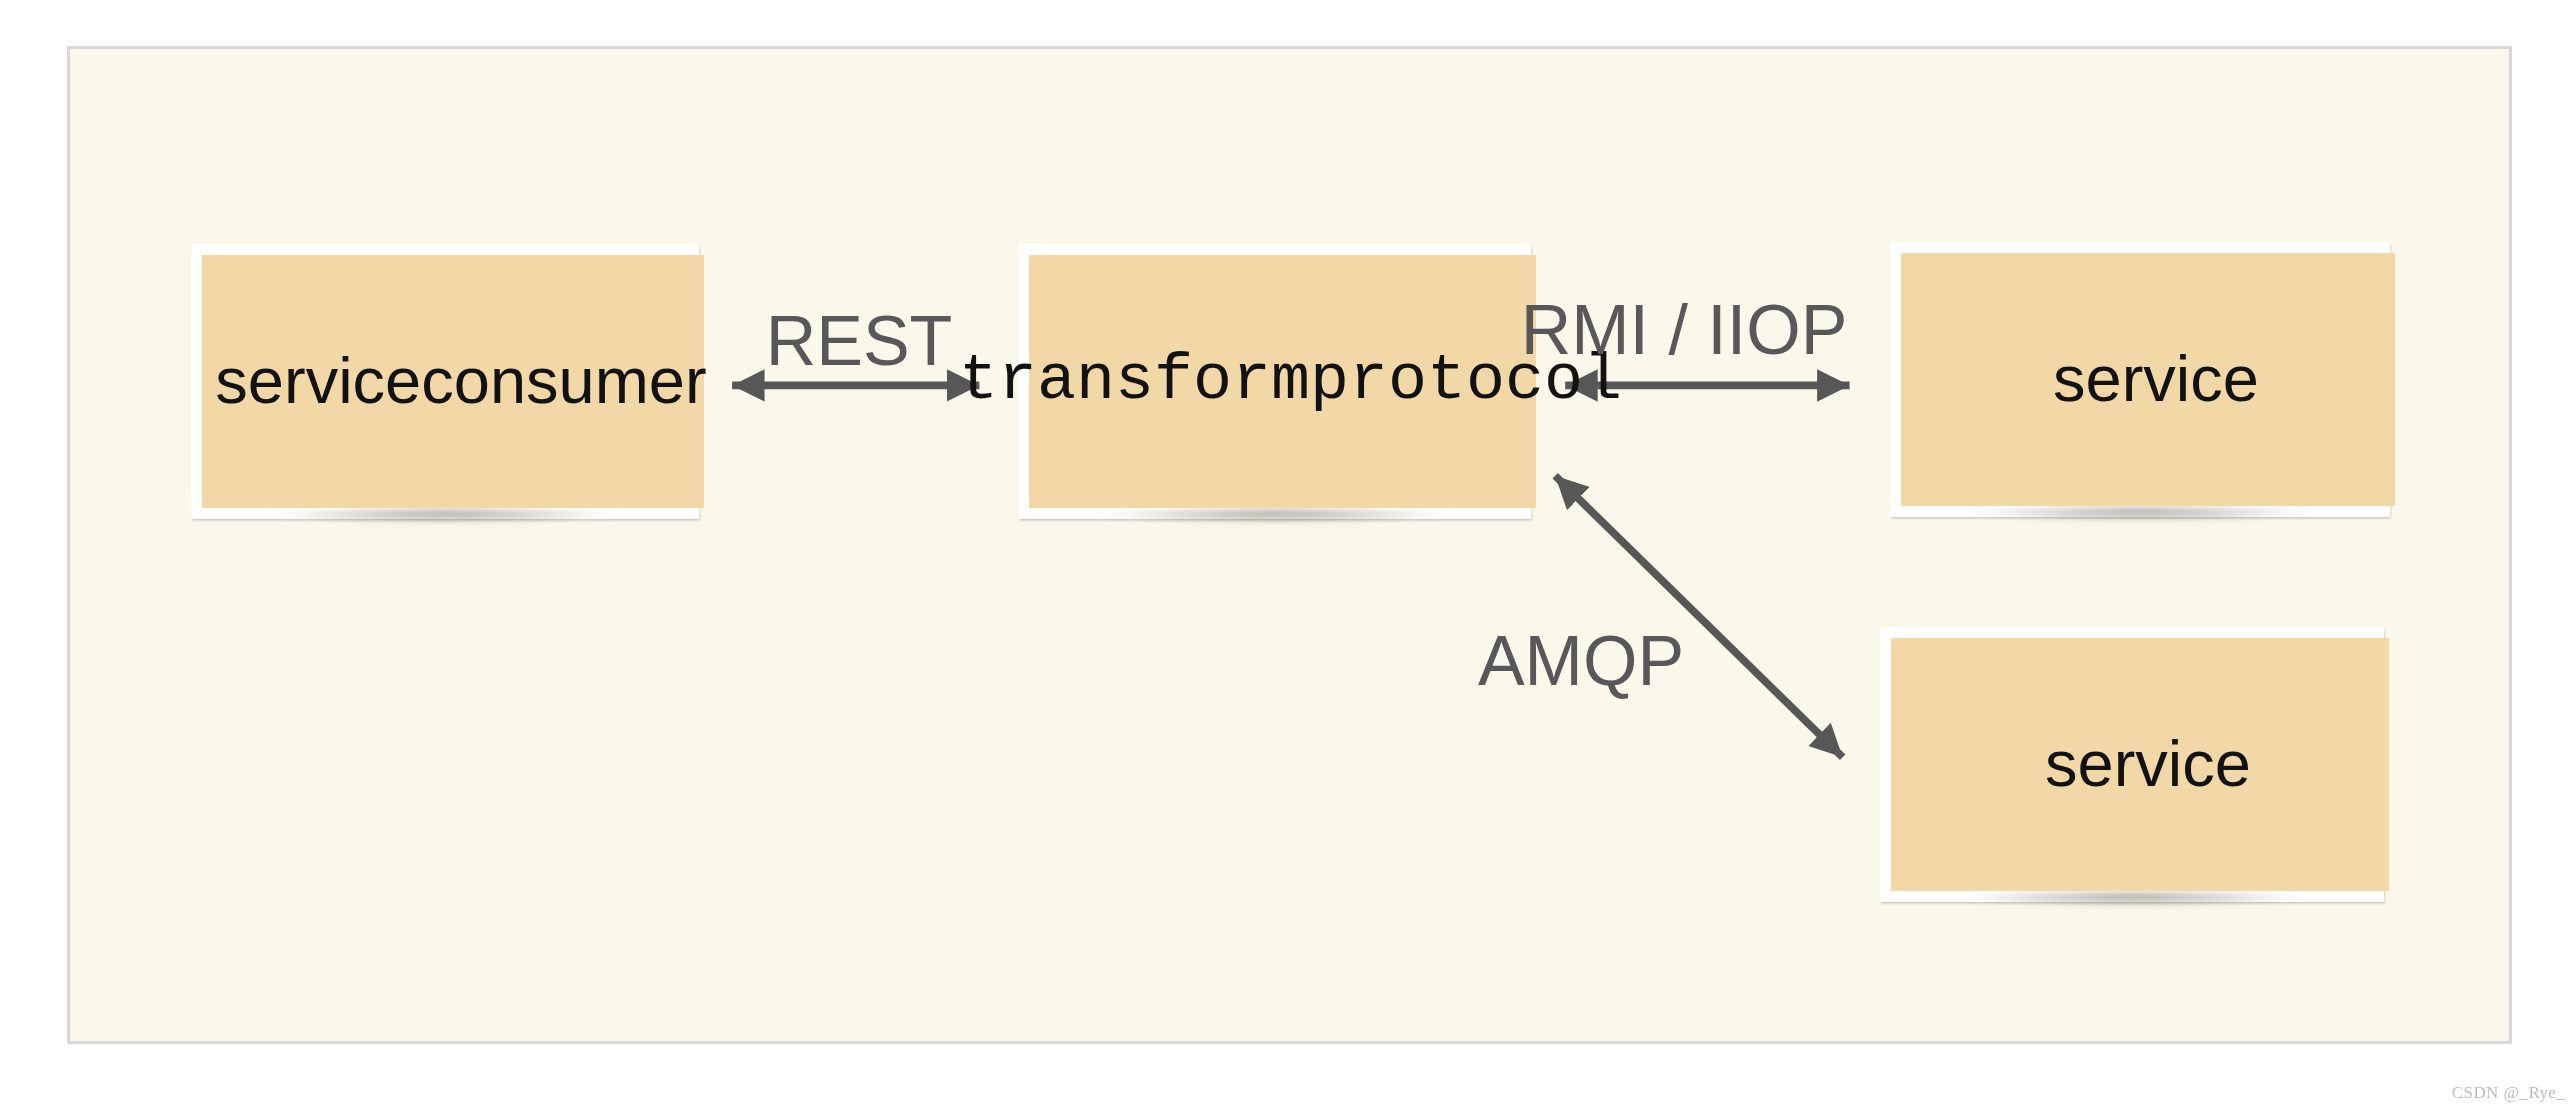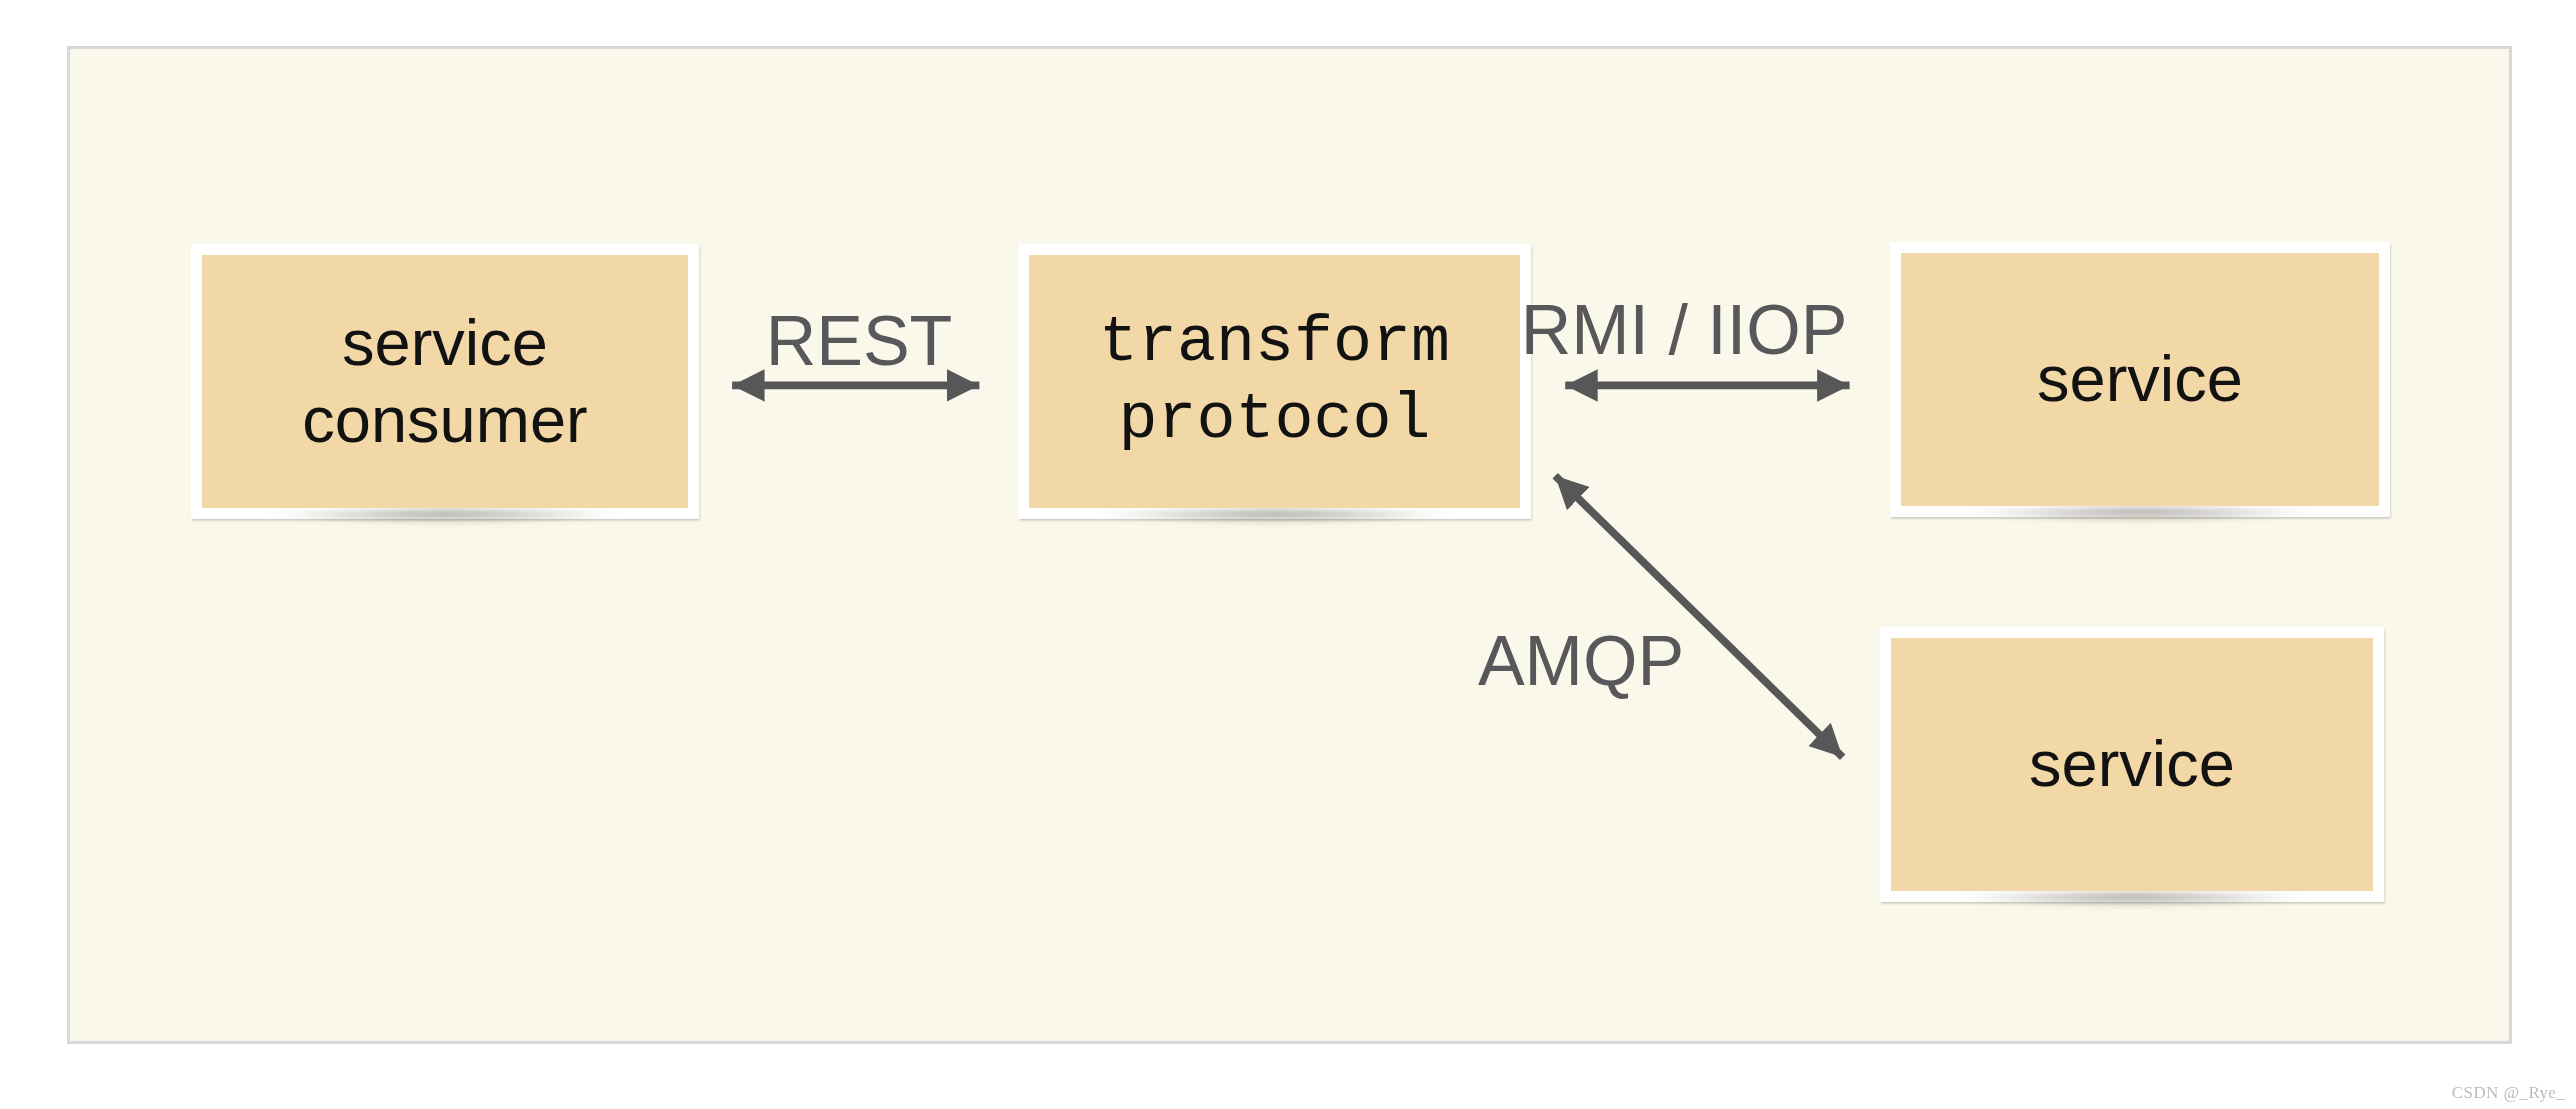--- a/index.html
+++ b/index.html
@@ -32,24 +32,25 @@
     height:20px;
     background:radial-gradient(ellipse 52% 100% at 50% 0%, rgba(75,70,55,0.55), rgba(75,70,55,0) 72%);
     border-radius:50%;
     filter:blur(3.1px);
     z-index:-1;
   }
   .note-inner{
     width:100%;height:100%;
     background:#f2d8a7;
     display:flex;
-    flex-direction:column;
+    flex-direction:row;
     align-items:center;
     justify-content:center;
     text-align:center;
+    padding-left:16px;
   }
   .note-label{
     font-size:65px;
     line-height:1.18;
     color:#121212;
     letter-spacing:0px;
   }
   .edge-label{
     position:absolute;
     transform:translate(-50%,-50%);

